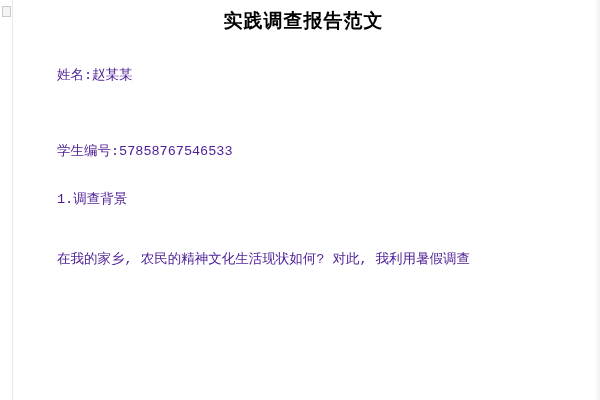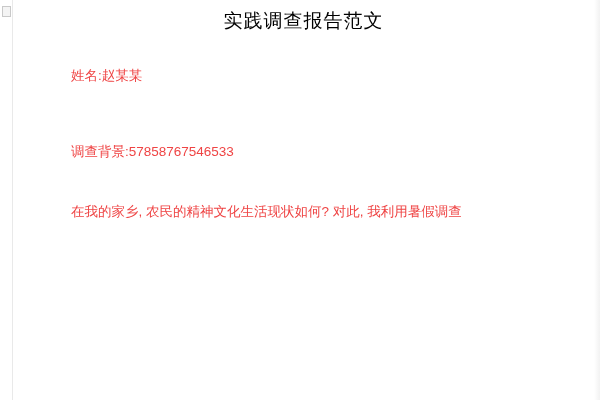--- a/index.html
+++ b/index.html
@@ -52,37 +52,37 @@
     position: absolute;
     left: 13px;
     top: 0;
     right: 6px;
     bottom: 0;
     padding: 0;
   }
   .doc-title {
     text-align: center;
     font-size: 19px;
-    font-weight: normal;
+    font-weight: bold;
     color: #000000;
     margin: 8px 0 0 0;
     letter-spacing: 1px;
     font-family: "Liberation Sans", sans-serif;
   }
   .body-block {
     margin-left: 44px;
     margin-right: 32px;
   }
   .para {
     font-size: 13.5px;
-    color: #ef4444;
+    color: #4c1d95;
     line-height: 30px;
-    margin: 14px;
+    margin: 0;
     white-space: pre-wrap;
-    font-family: Liberation Sans, sans-serif;
+    font-family: Liberation Mono, monospace;
   }
   .p-name      { margin-top: 27px; }
   .p-id        { margin-top: 46px; }
   .p-section   { margin-top: 18px; }
   .p-body1     { margin-top: 44px; }
   .p-body2     { margin-top: 30px; }
 </style>
 </head>
 <body>
 
@@ -93,22 +93,23 @@
   </div>
 
   <div class="doc">
 
     <h1 class="doc-title">实践调查报告范文</h1>
 
     <div class="body-block">
 
       <p class="para p-name">姓名:赵某某</p>
 
-      <p class="para p-id">调查背景:57858767546533</p>
+      <p class="para p-id">学生编号:57858767546533</p>
 
+      <p class="para p-section">1.调查背景</p>
 
 
       <p class="para p-body2">在我的家乡, 农民的精神文化生活现状如何? 对此, 我利用暑假调查</p>
 
     </div>
   </div>
 
   <div class="right-edge"></div>
 </div>
 

